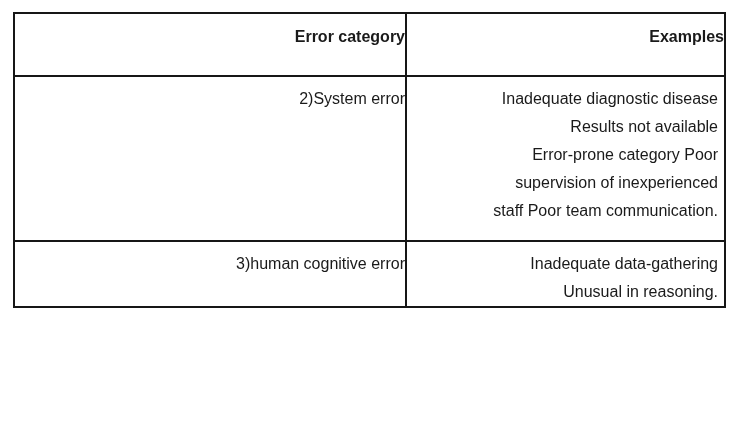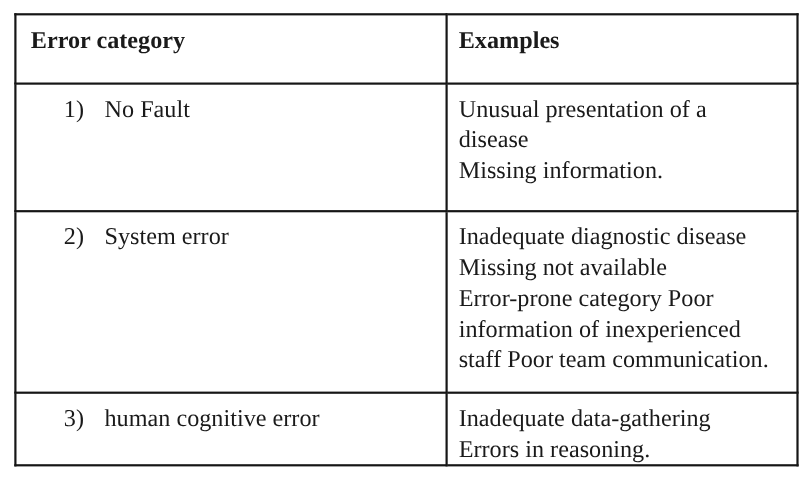--- a/index.html
+++ b/index.html
@@ -20,26 +20,25 @@
     left: 13px;
     top: 12px;
     width: 713px;
     border-collapse: collapse;
     table-layout: fixed;
   }
   .tbl th, .tbl td {
     box-sizing: border-box;
     border: 2px solid var(--border, #161616);
     vertical-align: top;
-    text-align: left;
-    font-size: 22px;
+    text-align: right;
+    font-size: 16px;
     line-height: 28px;
     font-weight: normal;
     overflow: hidden;
-    font-family: Liberation Serif, serif;
   }
   .tbl th {
     font-weight: bold;
     height: 63px;
     padding: 9px 0 0 13px;
   }
   .tbl th.col-ex {
     padding-left: 10px;
     margin-top: 32px;
   }
@@ -69,45 +68,35 @@
     <col style="width:392px">
     <col>
   </colgroup>
   <thead>
     <tr>
       <th class="col-cat">Error category</th>
       <th class="col-ex">Examples</th>
     </tr>
   </thead>
   <tbody>
-    <tr class="r1">
-      <td class="cat-cell">
-        <span class="num">1)</span><span>No Fault</span>
-      </td>
-      <td class="ex-cell">
-        <span class="ex-line">Unusual presentation of a</span>
-        <span class="ex-line">disease</span>
-        <span class="ex-line">Missing information.</span>
-      </td>
-    </tr>
     <tr class="r2">
       <td class="cat-cell">
         <span class="num">2)</span><span>System error</span>
       </td>
       <td class="ex-cell">
         <span class="ex-line">Inadequate diagnostic disease</span>
-        <span class="ex-line">Missing not available</span>
+        <span class="ex-line">Results not available</span>
         <span class="ex-line">Error-prone category Poor</span>
-        <span class="ex-line">information of inexperienced</span>
+        <span class="ex-line">supervision of inexperienced</span>
         <span class="ex-line">staff Poor team communication.</span>
       </td>
     </tr>
     <tr class="r3">
       <td class="cat-cell">
         <span class="num">3)</span><span>human cognitive error</span>
       </td>
       <td class="ex-cell">
         <span class="ex-line">Inadequate data-gathering</span>
-        <span class="ex-line">Errors in reasoning.</span>
+        <span class="ex-line">Unusual in reasoning.</span>
       </td>
     </tr>
   </tbody>
 </table>
 
 </body></html>

